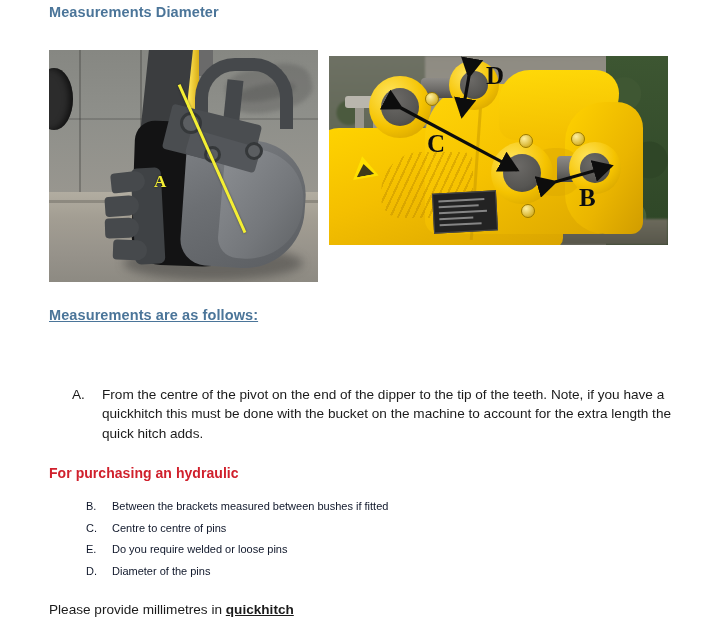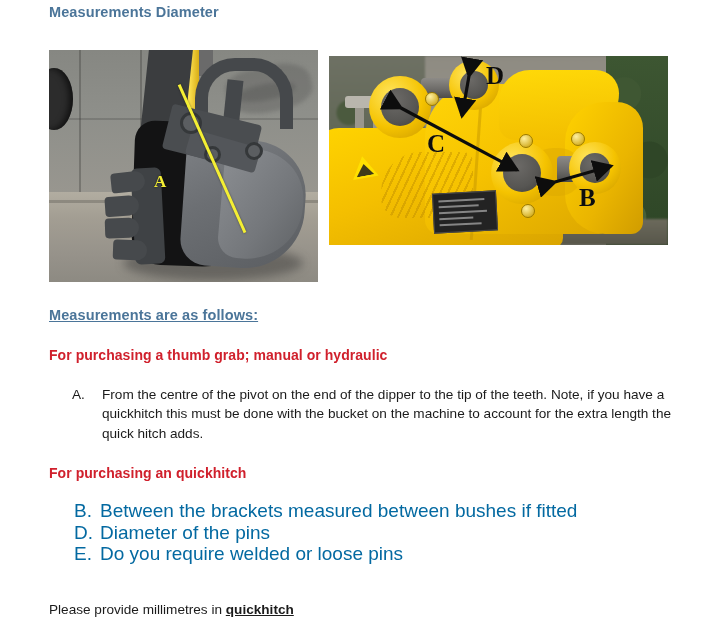--- a/index.html
+++ b/index.html
@@ -70,24 +70,24 @@
     top: 0;
     width: 28px;
   }
   .list-a .body {
     display: block;
     margin-left: 30px;
   }
 
   .list-bcde {
     position: absolute;
-    left: 74px;
+    left: 86px;
     top: 500px;
-    font-size: 19px;
-    color: #0369a1;
+    font-size: 11px;
+    color: #0f172a;
   }
   .list-row {
     position: relative;
     height: 21.5px;
     white-space: nowrap;
   }
   .list-row .marker {
     display: inline-block;
     width: 26px;
   }
@@ -679,38 +679,40 @@
       <line x1="226" y1="126" x2="282" y2="110" marker-start="url(#ah)" marker-end="url(#ah)"></line>
     </svg>
 
     <div class="ann-label" id="label-c">C</div>
     <div class="ann-label" id="label-d">D</div>
     <div class="ann-label" id="label-b">B</div>
   </div>
 
   <div class="subhead-underline">Measurements are as follows:</div>
 
-  <div class="red-head rh1">For purchasing a thumb grab; manual or hydraulic</div>
 
   <div class="list-a">
     <span class="marker">A.</span>
     <span class="body">From the centre of the pivot on the end of the dipper to the tip of the teeth. Note, if you have a quickhitch this must be done with the bucket on the machine to account for the extra length the quick hitch adds.</span>
   </div>
 
-  <div class="red-head rh2">For purchasing an quickhitch</div>
+  <div class="red-head rh2">For purchasing an hydraulic</div>
 
   <div class="list-bcde">
     <div class="list-row">
       <span class="marker">B.</span><span>Between the brackets measured between bushes if fitted</span>
     </div>
     <div class="list-row">
-      <span class="marker">D.</span><span>Diameter of the pins</span>
+      <span class="marker">C.</span><span>Centre to centre of pins</span>
     </div>
     <div class="list-row">
       <span class="marker">E.</span><span>Do you require welded or loose pins</span>
+    </div>
+    <div class="list-row">
+      <span class="marker">D.</span><span>Diameter of the pins</span>
     </div>
   </div>
 
   <div class="closing">
     <span>Please provide millimetres in </span><b>quickhitch</b>
   </div>
 
 </div>
 
 </body></html>

